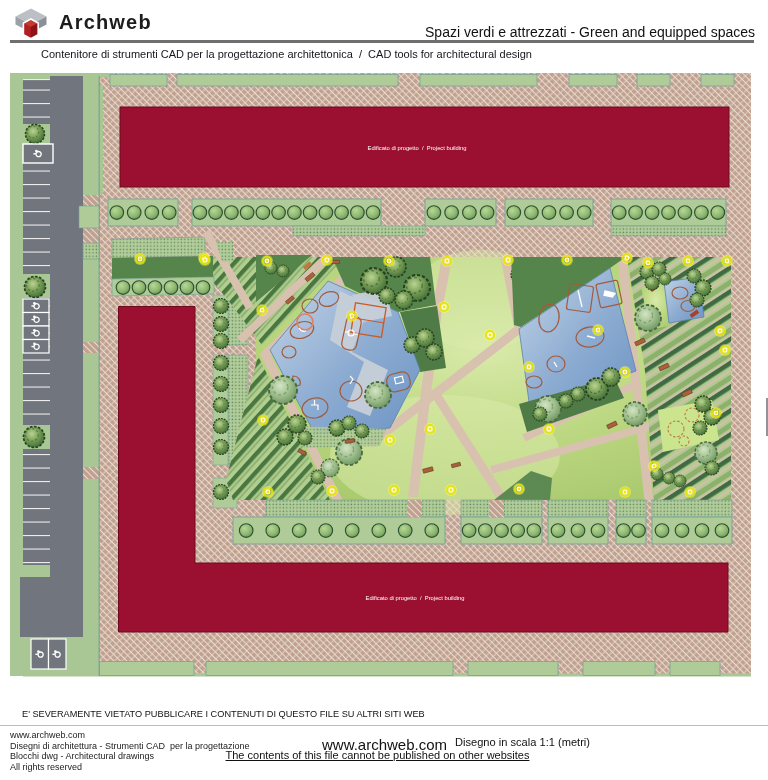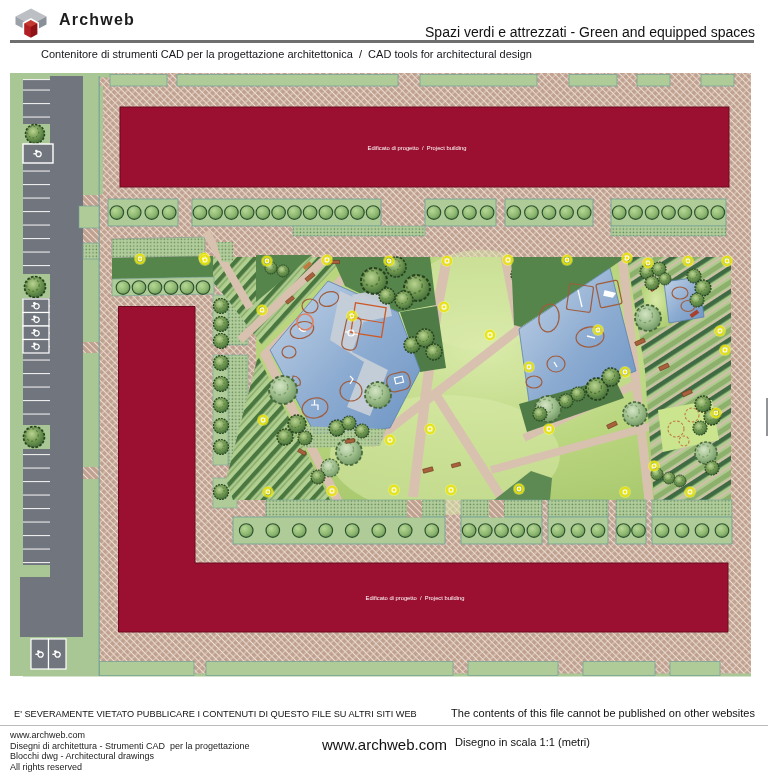--- a/index.html
+++ b/index.html
@@ -7,21 +7,21 @@
 <svg class="abs" style="left:15px;top:8px" width="33" height="31" viewBox="0 0 33 31">
 <polygon points="16,0.5 31.5,8.5 16,16.5 0.5,8.5" fill="#bcc0c5"></polygon>
 <polygon points="0.5,8.5 16,16.5 16,24.5 0.5,16.5" fill="#9ba1a8"></polygon>
 <polygon points="31.5,8.5 16,16.5 16,24.5 31.5,16.5" fill="#8a9097"></polygon>
 <polygon points="15.8,11 23.2,15 23.2,26.8 15.8,30.8 8.4,26.8 8.4,15" fill="#b01f23"></polygon>
 <polygon points="15.8,11 23.2,15 15.8,19 8.4,15" fill="#c23a30"></polygon>
 <polygon points="23.2,15 15.8,19 15.8,30.8 23.2,26.8" fill="#8e1216"></polygon>
 <polygon points="15.8,11 23.2,15 23.2,26.8 15.8,30.8 8.4,26.8 8.4,15" fill="none" stroke="#fff" stroke-width="1.6" stroke-linejoin="round"></polygon>
 </svg>
 
-<div class="abs" style="left:59px;top:11px;font-size:16px;font-weight:bold;color:#1d1d1d;letter-spacing:1.2px;">Archweb</div>
+<div class="abs" style="left:59px;top:11px;font-size:20px;font-weight:bold;color:#1d1d1d;letter-spacing:1.2px;">Archweb</div>
 
 <div class="abs" style="left:0;top:24px;width:755px;text-align:right;font-size:14px;color:#111;">Spazi verdi e attrezzati - Green and equipped spaces</div>
 
 <div class="abs" style="left:10px;top:40px;width:744px;height:2.6px;background:#6f6f6f;"></div>
 
 <div class="abs" style="left:10px;top:48px;font-size:11px;color:#16161d;margin-left:31px;">Contenitore di strumenti CAD per la progettazione architettonica&nbsp; /&nbsp; CAD tools for architectural design</div>
 <svg class="abs" style="left:0;top:0" width="768" height="780" viewBox="0 0 768 780">
 <defs>
 <pattern id="hb1" width="4.6" height="4.6" patternUnits="userSpaceOnUse" patternTransform="rotate(45)">
  <rect width="4.6" height="4.6" fill="#c0a190"></rect>
@@ -545,23 +545,23 @@
     <use href="#shrub" x="682.0" y="530.5"></use>
     <use href="#shrub" x="702.0" y="530.5"></use>
     <use href="#shrub" x="722.0" y="530.5"></use>
 
 <rect x="407" y="500" width="15" height="17.5" fill="url(#hb1)"></rect>
 <rect x="489" y="500" width="15" height="17.5" fill="url(#hb1)"></rect>
 
 <rect x="766" y="398" width="2" height="38" fill="#909498"></rect>
 </svg>
 
-<div class="abs" style="left:14px;top:709px;font-size:9.2px;color:#111;">E' SEVERAMENTE VIETATO PUBBLICARE I CONTENUTI DI QUESTO FILE SU ALTRI SITI WEB</div>
-
-<div class="abs" style="left:0;top:707px;width:755px;text-align:right;font-size:11px;color:#111;">The contents of this file cannot be published on other websites</div>
+<div class="abs" style="left:22px;top:709px;font-size:9.2px;color:#111;">E' SEVERAMENTE VIETATO PUBBLICARE I CONTENUTI DI QUESTO FILE SU ALTRI SITI WEB</div>
+
+<div class="abs" style="left:0;top:749px;width:755px;text-align:center;font-size:11px;color:#111;text-decoration:underline;">The contents of this file cannot be published on other websites</div>
 
 <div class="abs" style="left:0px;top:725px;width:768px;height:1px;background:#bbb;"></div>
 
 <div class="abs" style="left:10px;top:730px;font-size:9px;color:#222;line-height:10.5px;">www.archweb.com<br>Disegni di architettura - Strumenti CAD&nbsp; per la progettazione<br>Blocchi dwg - Architectural drawings<br>All rights reserved</div>
 
 <div class="abs" style="left:322px;top:736px;font-size:15px;color:#111;">www.archweb.com</div>
 
 <div class="abs" style="left:455px;top:736px;width:300px;font-size:11.1px;color:#111;">Disegno in scala 1:1 (metri)</div>
 
 </body></html>

